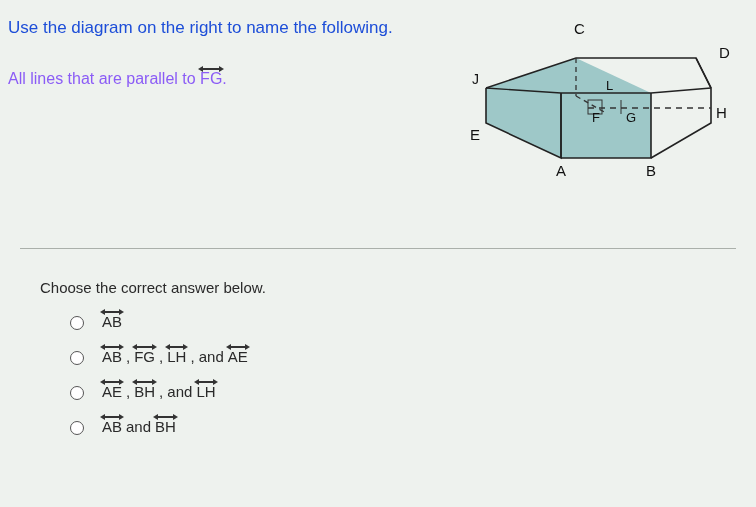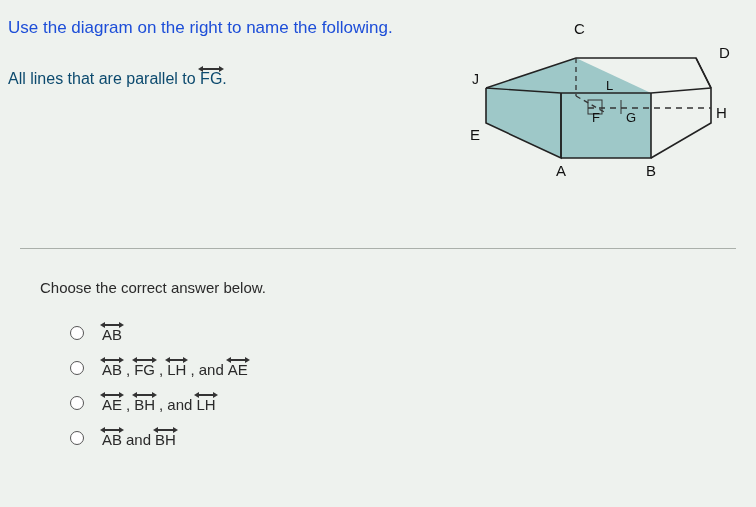--- a/index.html
+++ b/index.html
@@ -20,21 +20,21 @@
     flex: 1;
     padding-right: 10px;
   }
   .q-line1 {
     font-size: 17px;
     color: #1d4ed8;
     margin-bottom: 32px;
   }
   .q-line2 {
     font-size: 16px;
-    color: #0c4a6e;
+    color: #8b5cf6;
   }
   .line-expr {
     display: inline-block;
     position: relative;
     vertical-align: baseline;
   }
   .line-expr .bar {
     position: absolute;
     left: 0; right: 0;
     top: -6px;
@@ -75,28 +75,28 @@
     border: none;
     border-top: 1px solid #aab0aa;
     margin: 50px 20px 0 20px;
   }
   .answer-section {
     padding: 30px 20px 0 40px;
   }
   .answer-prompt {
     font-size: 15px;
     color: #2a2a2a;
-    margin-bottom: 30px;
+    margin-bottom: 17px;
   }
   .options {
     padding-left: 30px;
   }
   .option-row {
     display: flex;
-    align-items: flex-start;
+    align-items: flex-end;
     margin-bottom: 18px;
     font-size: 15px;
   }
   .radio {
     width: 14px;
     height: 14px;
     border: 1.5px solid #555;
     border-radius: 50%;
     background: #fff;
     margin-right: 18px;

